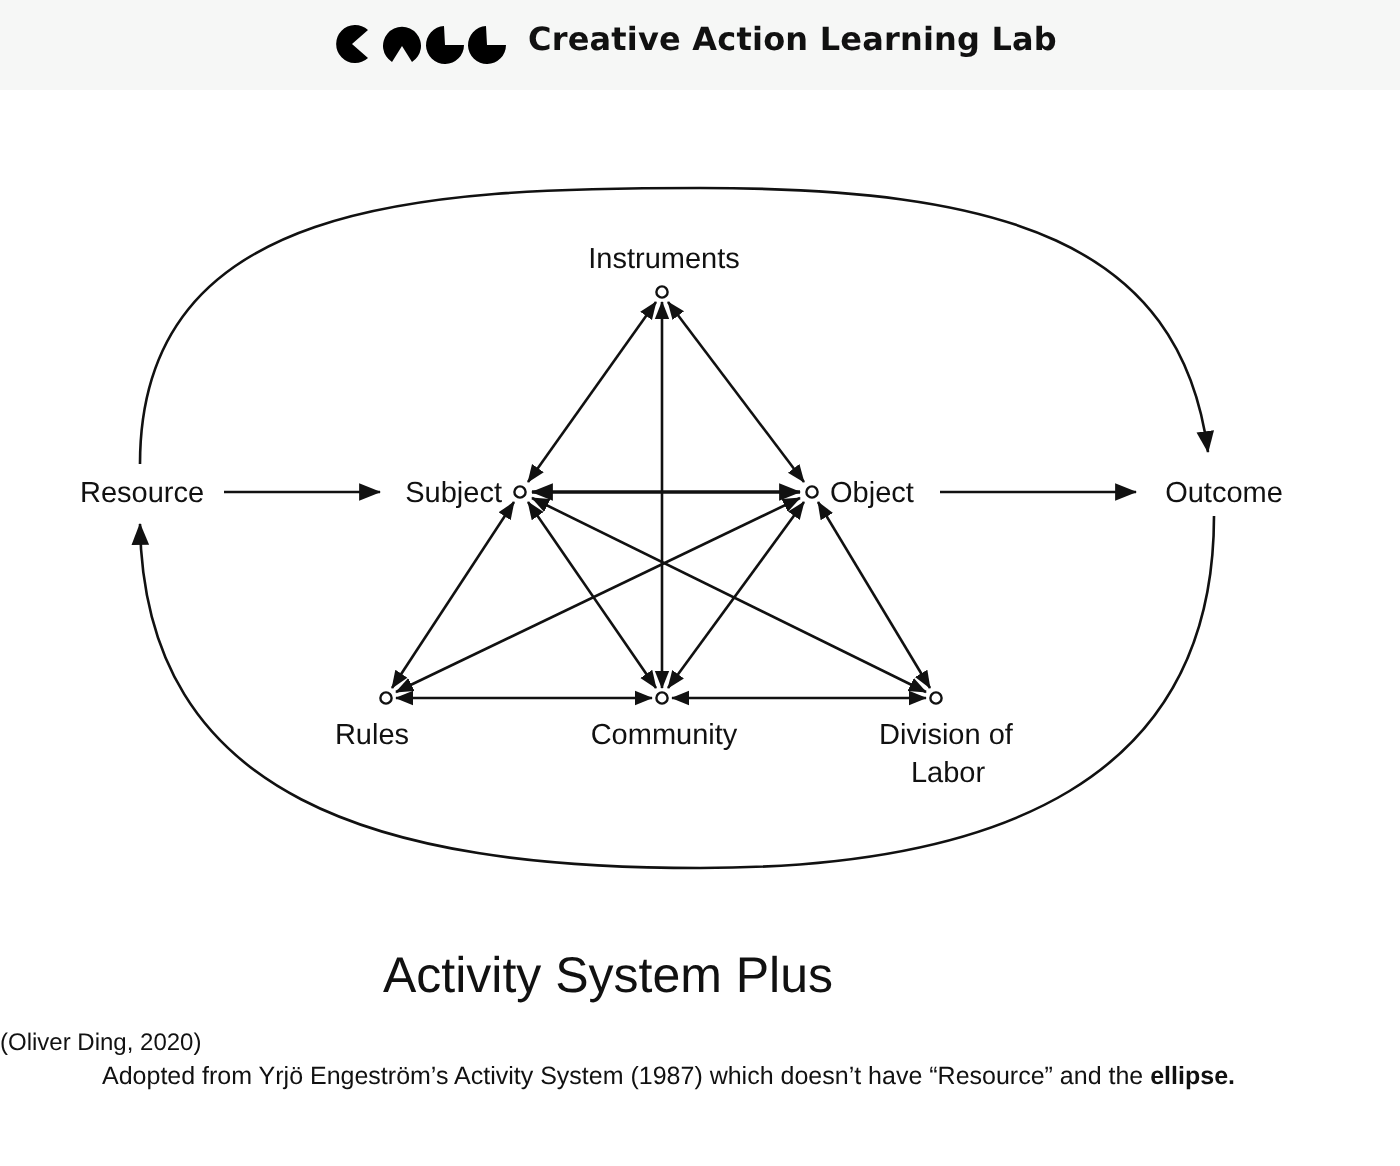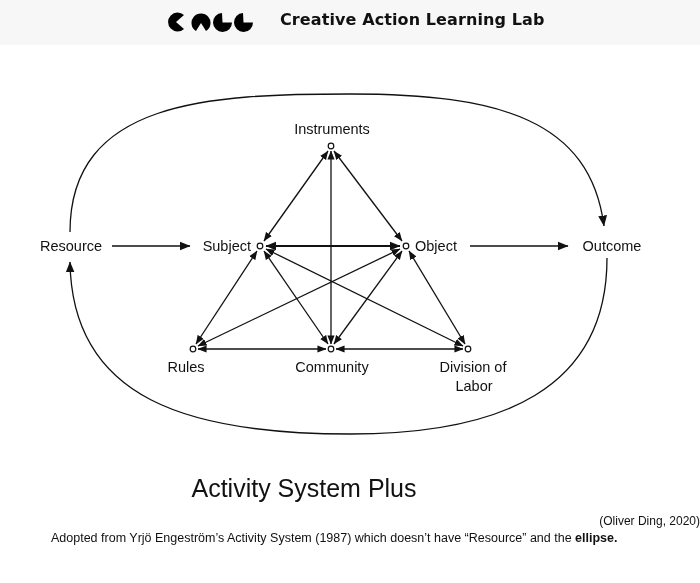--- a/index.html
+++ b/index.html
@@ -1,23 +1,23 @@
 <!DOCTYPE html>
 <html><head>
 <meta charset="utf-8">
 <style>
   html, body { margin:0; padding:0; }
   body { width:700px; height:583px; background:#ffffff; position:relative; overflow:hidden; font-family:"Liberation Sans", sans-serif; }
   .header { position:absolute; left:0; top:0; width:700px; height:45px; background:#f6f7f6; }
   .logo { position:absolute; left:165px; top:11px; width:90px; height:22px; }
-  .brand { position:absolute; left:280px; top:10px; font-family:"DejaVu Sans", sans-serif; font-weight:bold; font-size:16px; color:#111; letter-spacing:0.1px; }
+  .brand { position:absolute; left:264px; top:10px; font-family:"DejaVu Sans", sans-serif; font-weight:bold; font-size:16px; color:#111; letter-spacing:0.1px; }
   svg.diagram { position:absolute; left:0; top:0; }
   .node-label { font-family:"Liberation Sans", sans-serif; font-size:14.5px; fill:#111; }
   .title { position:absolute; left:0; width:608px; top:474px; text-align:center; font-size:25px; color:#111; }
-  .subtitle { position:absolute; left:0; width:700px; top:514px; text-align:right; font-size:12px; color:#111; }
+  .subtitle { position:absolute; left:0; width:700px; top:514px; text-align:left; font-size:12px; color:#111; }
   .footnote { position:absolute; left:51px; top:531px; font-size:12.5px; color:#111; white-space:nowrap; }
   .footnote b { font-weight:bold; }
 </style>
 </head>
 <body>
 
 <div class="header">
   <svg class="logo" viewBox="0 0 90 22" width="90" height="22">
 
     <path d="M19,4 A9.5,9.5 0 1 0 19,18 L11,11 Z" fill="#000"></path>

